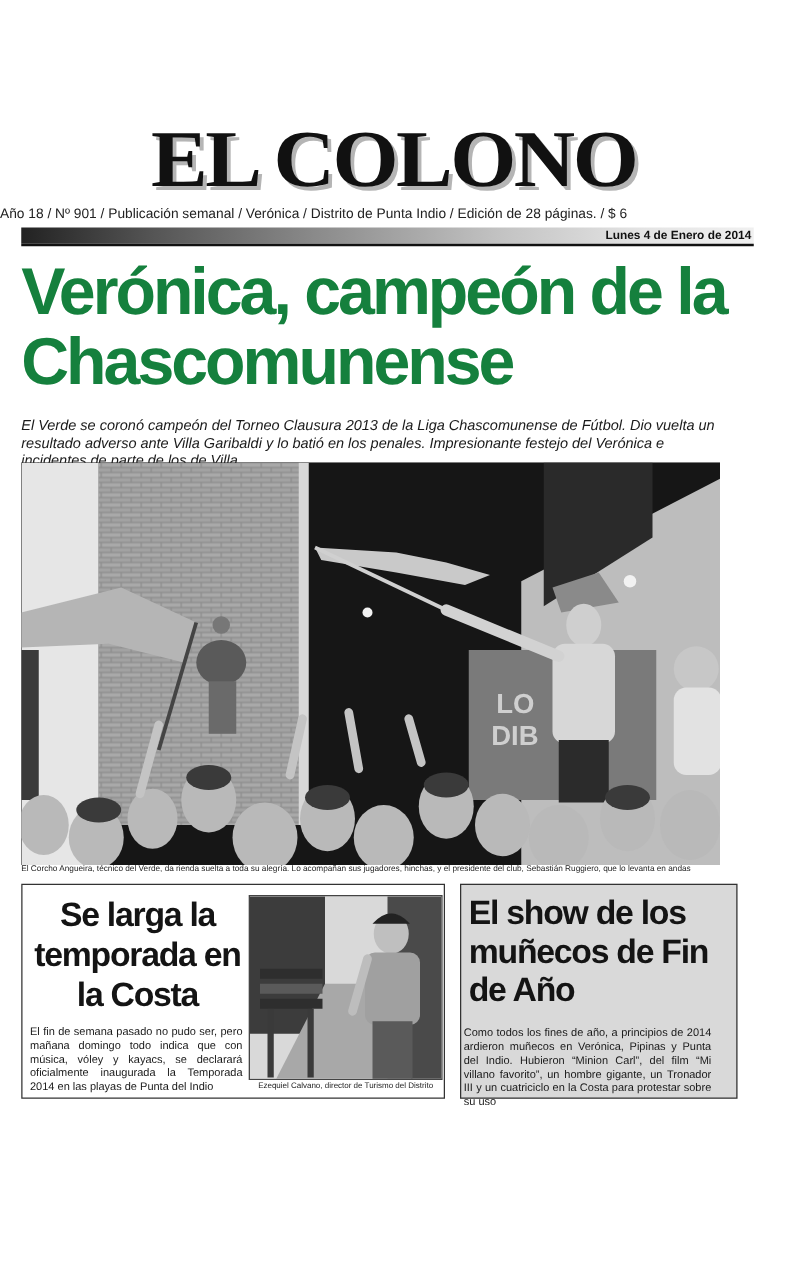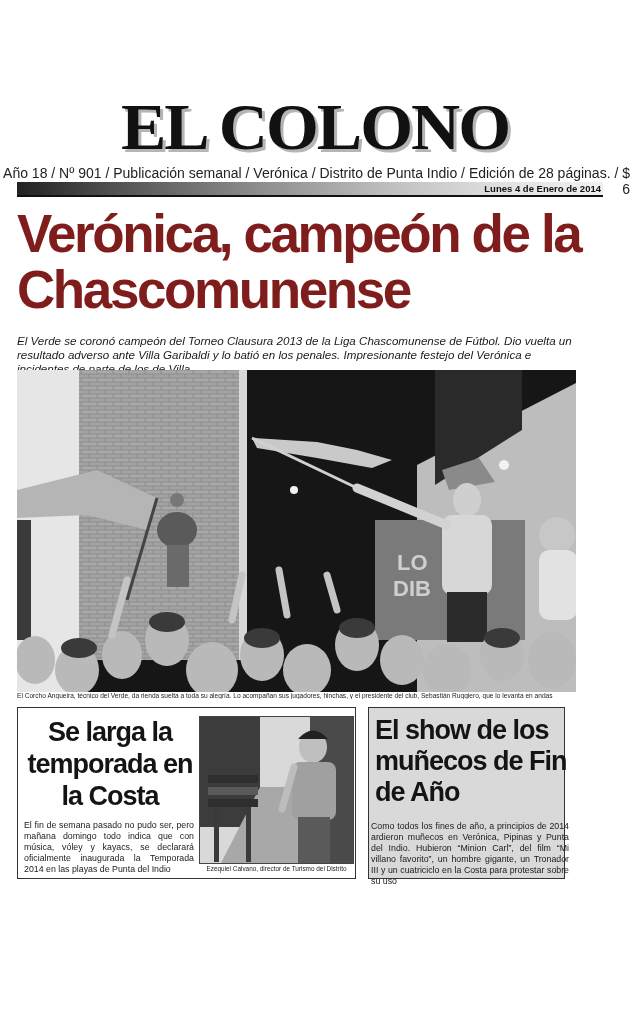--- a/index.html
+++ b/index.html
@@ -1,35 +1,35 @@
 <!DOCTYPE html>
 <html><head>
 <meta charset="utf-8">
 <style>
   html, body { margin: 0; padding: 0; background: #ffffff; }
   body { width: 630px; height: 1024px; position: relative; overflow: hidden; font-family: "Liberation Sans", sans-serif; color: #1a1a1a; }
   .abs { position: absolute; }
 
   
   .masthead { left: 0; top: 92px; width: 630px; text-align: center; font-family: "Liberation Serif", serif; font-weight: bold; font-size: 68px; letter-spacing: -2px; line-height: 70px; color: #111; text-shadow: 3px 3px 0 #b5b5b5; transform: scaleY(0.95); }
-  .edition { left: 0; top: 165px; width: 630px; text-align: right; font-size: 14px; color: #222; }
+  .edition { left: 0; top: 165px; width: 630px; text-align: left; font-size: 11px; color: #222; }
   .datebar { left: 17px; top: 182px; width: 566px; height: 13px; background: linear-gradient(to right, #222 0%, #555 18%, #8a8a8a 40%, #c2c2c2 65%, #e4e4e4 85%, #f0f0f0 100%); border-bottom: 2px solid #111; padding-left: 20px; }
   .datebar-text { position: absolute; right: 2px; top: 0; font-size: 9.5px; font-weight: bold; line-height: 13px; color: #111; }
 
   
-  .headline { left: 17px; top: 206px; width: 580px; font-weight: bold; font-size: 53px; line-height: 56px; letter-spacing: -2.4px; color: #7f1d1d; }
+  .headline { left: 17px; top: 206px; width: 580px; font-weight: bold; font-size: 53px; line-height: 56px; letter-spacing: -2.4px; color: #15803d; }
   .dek { left: 17px; top: 334px; width: 566px; font-size: 11.6px; line-height: 14px; color: #1a1a1a; font-style: italic; }
 
   
   .photo { left: 17px; top: 370px; width: 559px; height: 322px; background: #1b1b1b; overflow: hidden; }
   .photo-caption { left: 17px; top: 692px; width: 566px; font-size: 6.6px; color: #222; white-space: nowrap; overflow: hidden; }
 
   
   .box-left { left: 17px; top: 707px; width: 339px; height: 172px; border: 1.5px solid #333; box-sizing: border-box; background: #fff; }
-  .box-right { left: 368px; top: 707px; width: 197px; height: 172px; border: 1.5px solid #333; box-sizing: border-box; background: #d9d9d9; }
+  .box-right { left: 368px; top: 707px; width: 222px; height: 172px; border: 1.5px solid #333; box-sizing: border-box; background: #d9d9d9; }
   .box-title { position: absolute; font-weight: bold; color: #141414; letter-spacing: -1px; }
   .box-left .box-title { left: 7px; top: 8px; width: 170px; font-size: 27px; line-height: 32px; text-align: center; }
   .box-right .box-title { left: 6px; top: 7px; width: 206px; font-size: 27px; line-height: 31px; }
   .box-body { position: absolute; font-size: 8.8px; line-height: 11px; text-align: justify; color: #1a1a1a; }
   .box-left .box-body { left: 6px; top: 112px; width: 170px; }
   .box-right .box-body { left: 2px; top: 113px; width: 198px; }
   .thumb { position: absolute; left: 181px; top: 8px; width: 155px; height: 148px; background: #bdbdbd; overflow: hidden; border: 1px solid #444; box-sizing: border-box; }
   .thumb-caption { position: absolute; left: 181px; top: 157px; width: 155px; font-size: 6.4px; text-align: center; color: #222; white-space: nowrap; }
 </style>
 </head>

